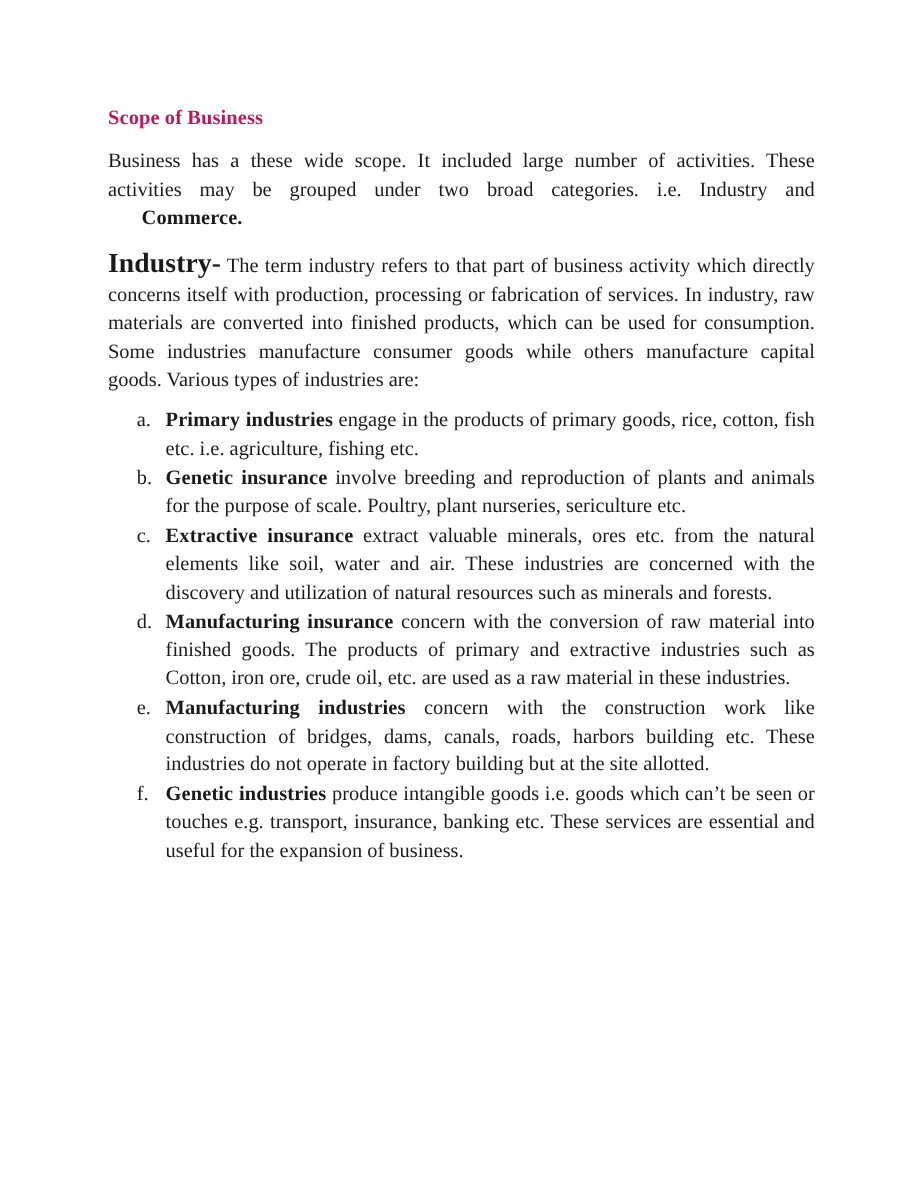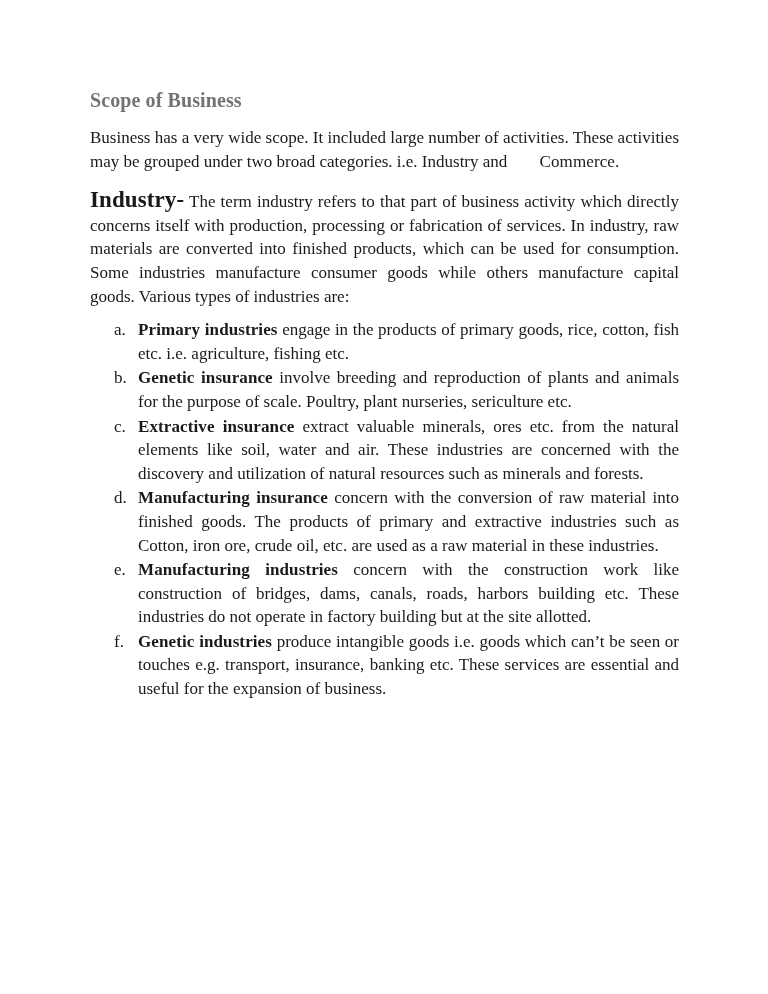--- a/index.html
+++ b/index.html
@@ -16,26 +16,26 @@
   }
   .page {
     position: relative;
     width: 768px;
     height: 994px;
     background: #ffffff;
     box-sizing: border-box;
     padding: 88px 89px 0 90px;
   }
   .doc-heading {
-    font-size: 20px;
+    font-size: 17px;
     font-weight: bold;
     line-height: 1.2;
     margin: 0 0 14px 0;
     letter-spacing: 0.1px;
-    color: #737373;
+    color: #be185d;
   }
   .para {
     font-size: 17px;
     line-height: 23.6px;
     text-align: justify;
     text-justify: inter-word;
     margin: 0 0 12px 0;
     color: #1a1a1a;
   }
   .para.intro {
@@ -43,21 +43,21 @@
   }
   .para.industry {
     margin-bottom: 10px;
   }
   .lead-bold {
     font-weight: bold;
     font-size: 23px;
     letter-spacing: 0.1px;
   }
   .inline-bold {
-    font-weight: normal;
+    font-weight: bold;
     letter-spacing: 0.1px;
     margin-left: 28px;
   }
   .list {
     list-style: none;
     margin: 0;
     padding: 0;
   }
   .list-item {
     position: relative;
@@ -87,21 +87,21 @@
     font-style: normal;
   }
 </style>
 </head>
 <body>
 
 <div class="page">
 
   <h1 class="doc-heading">Scope of Business</h1>
 
-  <p class="para intro"><span>Business has a very wide scope. It included large number of activities. These activities may be grouped under two broad categories. i.e. Industry and </span><span class="inline-bold">Commerce.</span></p>
+  <p class="para intro"><span>Business has a these wide scope. It included large number of activities. These activities may be grouped under two broad categories. i.e. Industry and </span><span class="inline-bold">Commerce.</span></p>
 
   <p class="para industry"><span class="lead-bold">Industry-</span><span> The term industry refers to that part of business activity which directly concerns itself with production, processing or fabrication of services. In industry, raw materials are converted into finished products, which can be used for consumption. Some industries manufacture consumer goods while others manufacture capital goods. Various types of industries are:</span></p>
 
   <ol class="list">
 
     <li class="list-item">
       <span class="list-marker">a.</span><span class="item-title">Primary industries</span><span class="item-body"> engage in the products of primary goods, rice, cotton, fish etc. i.e. agriculture, fishing etc.</span>
     </li>
 
     <li class="list-item">

